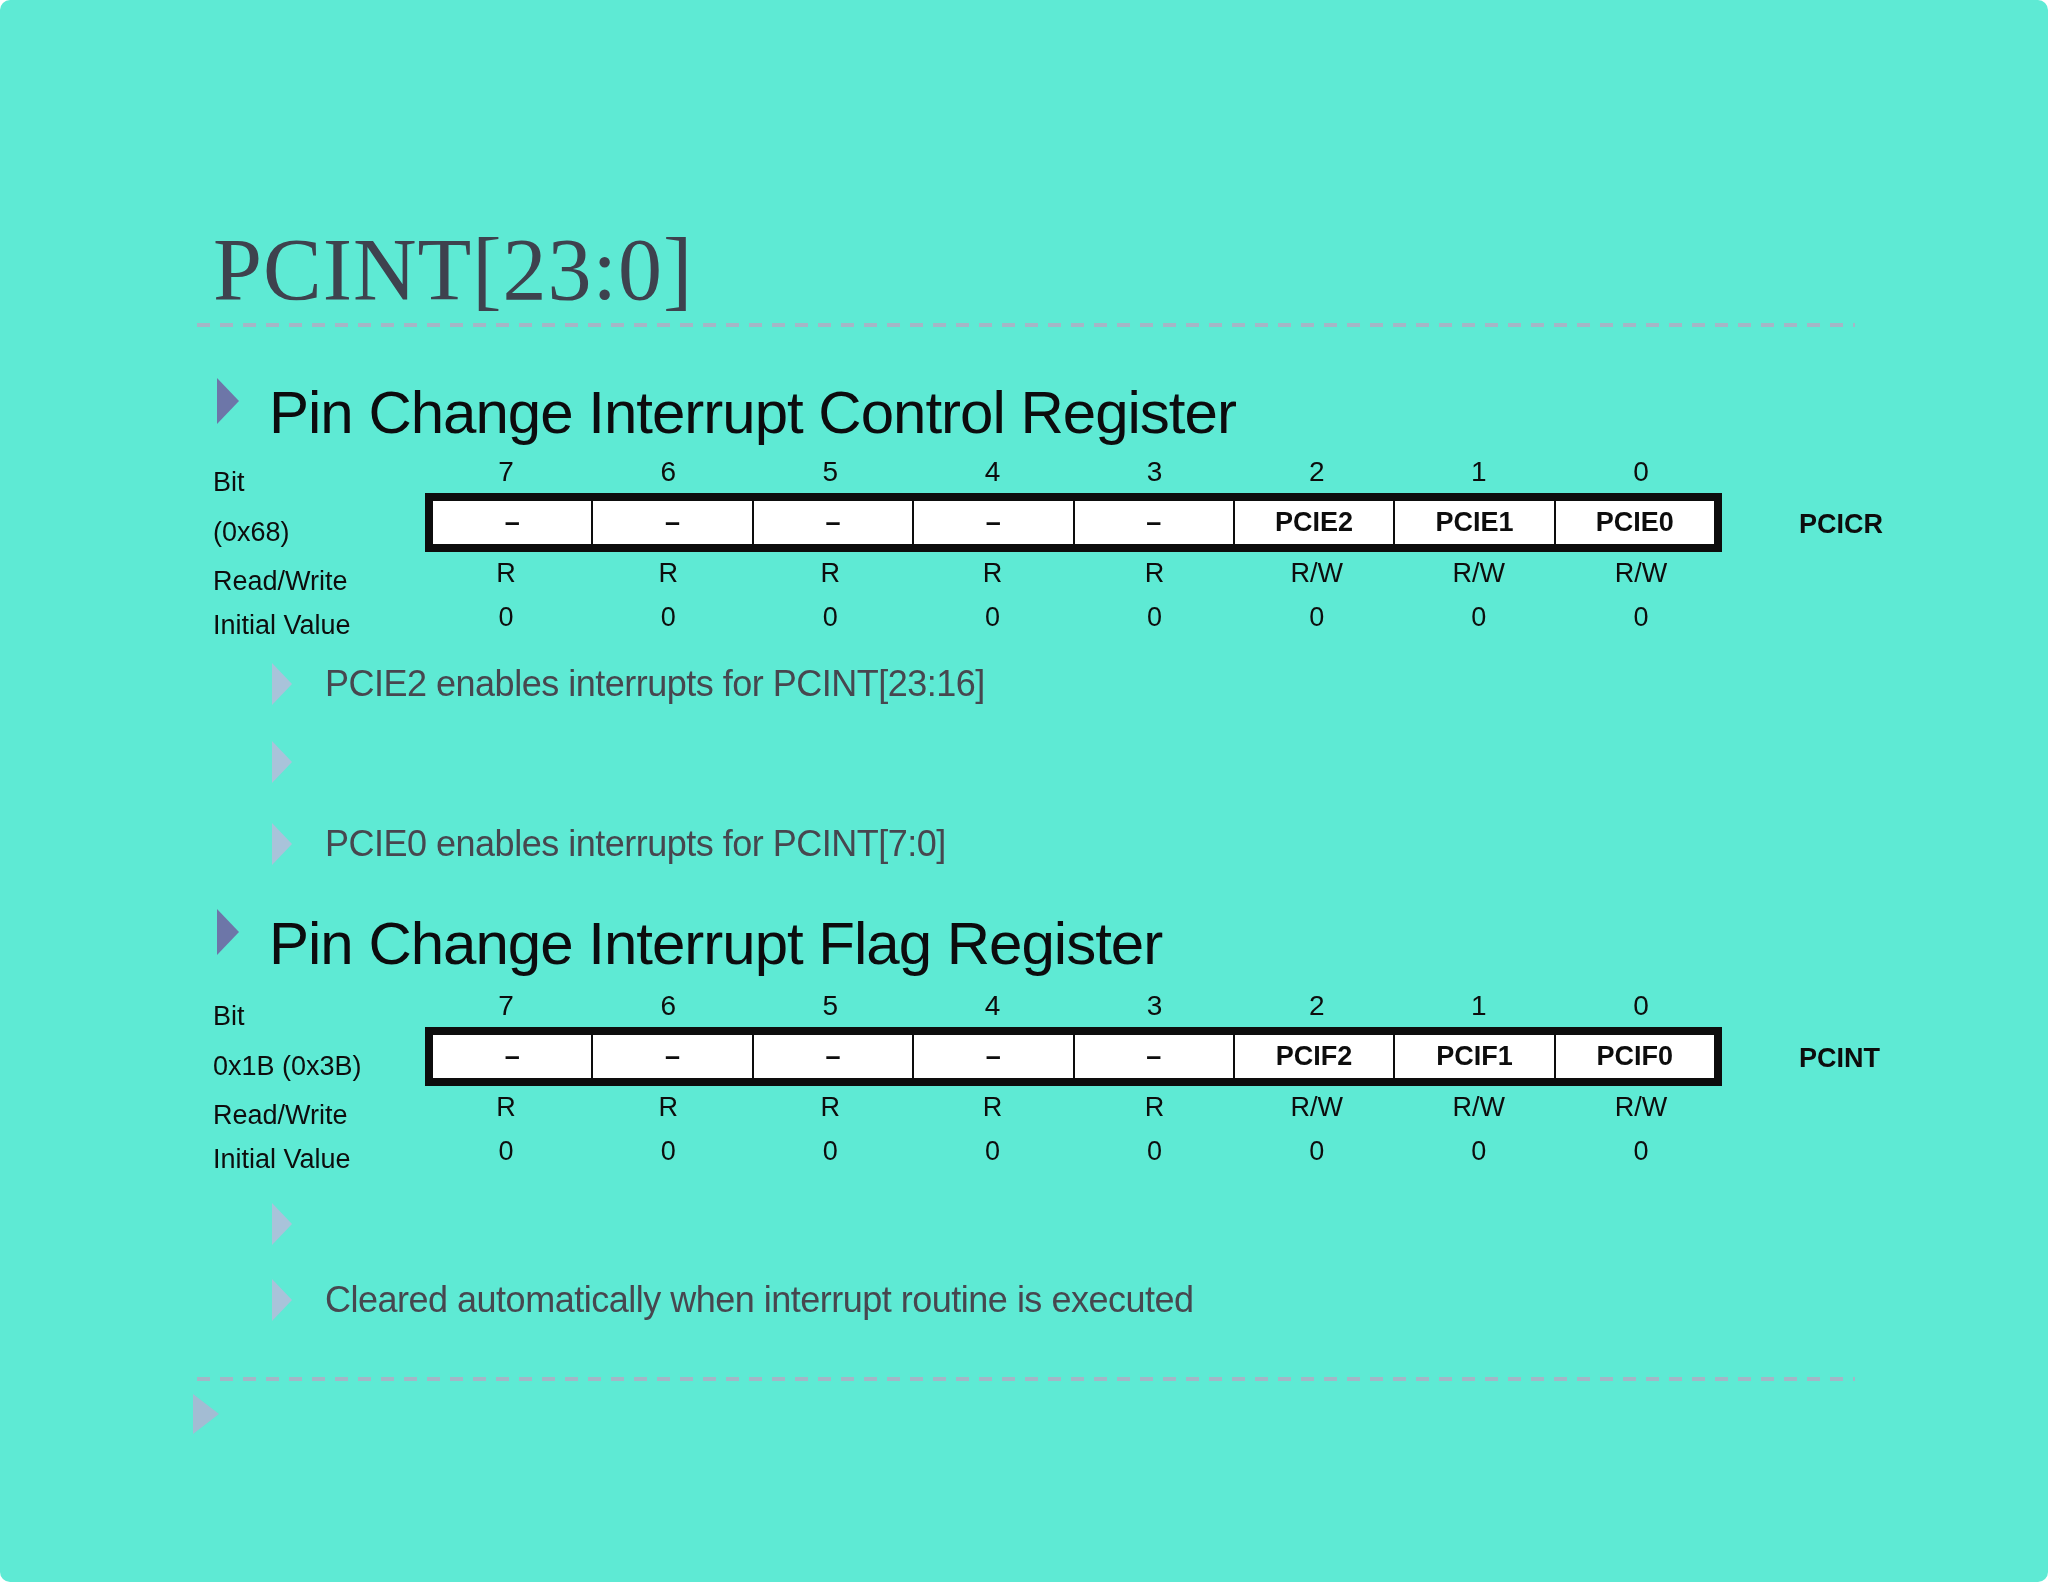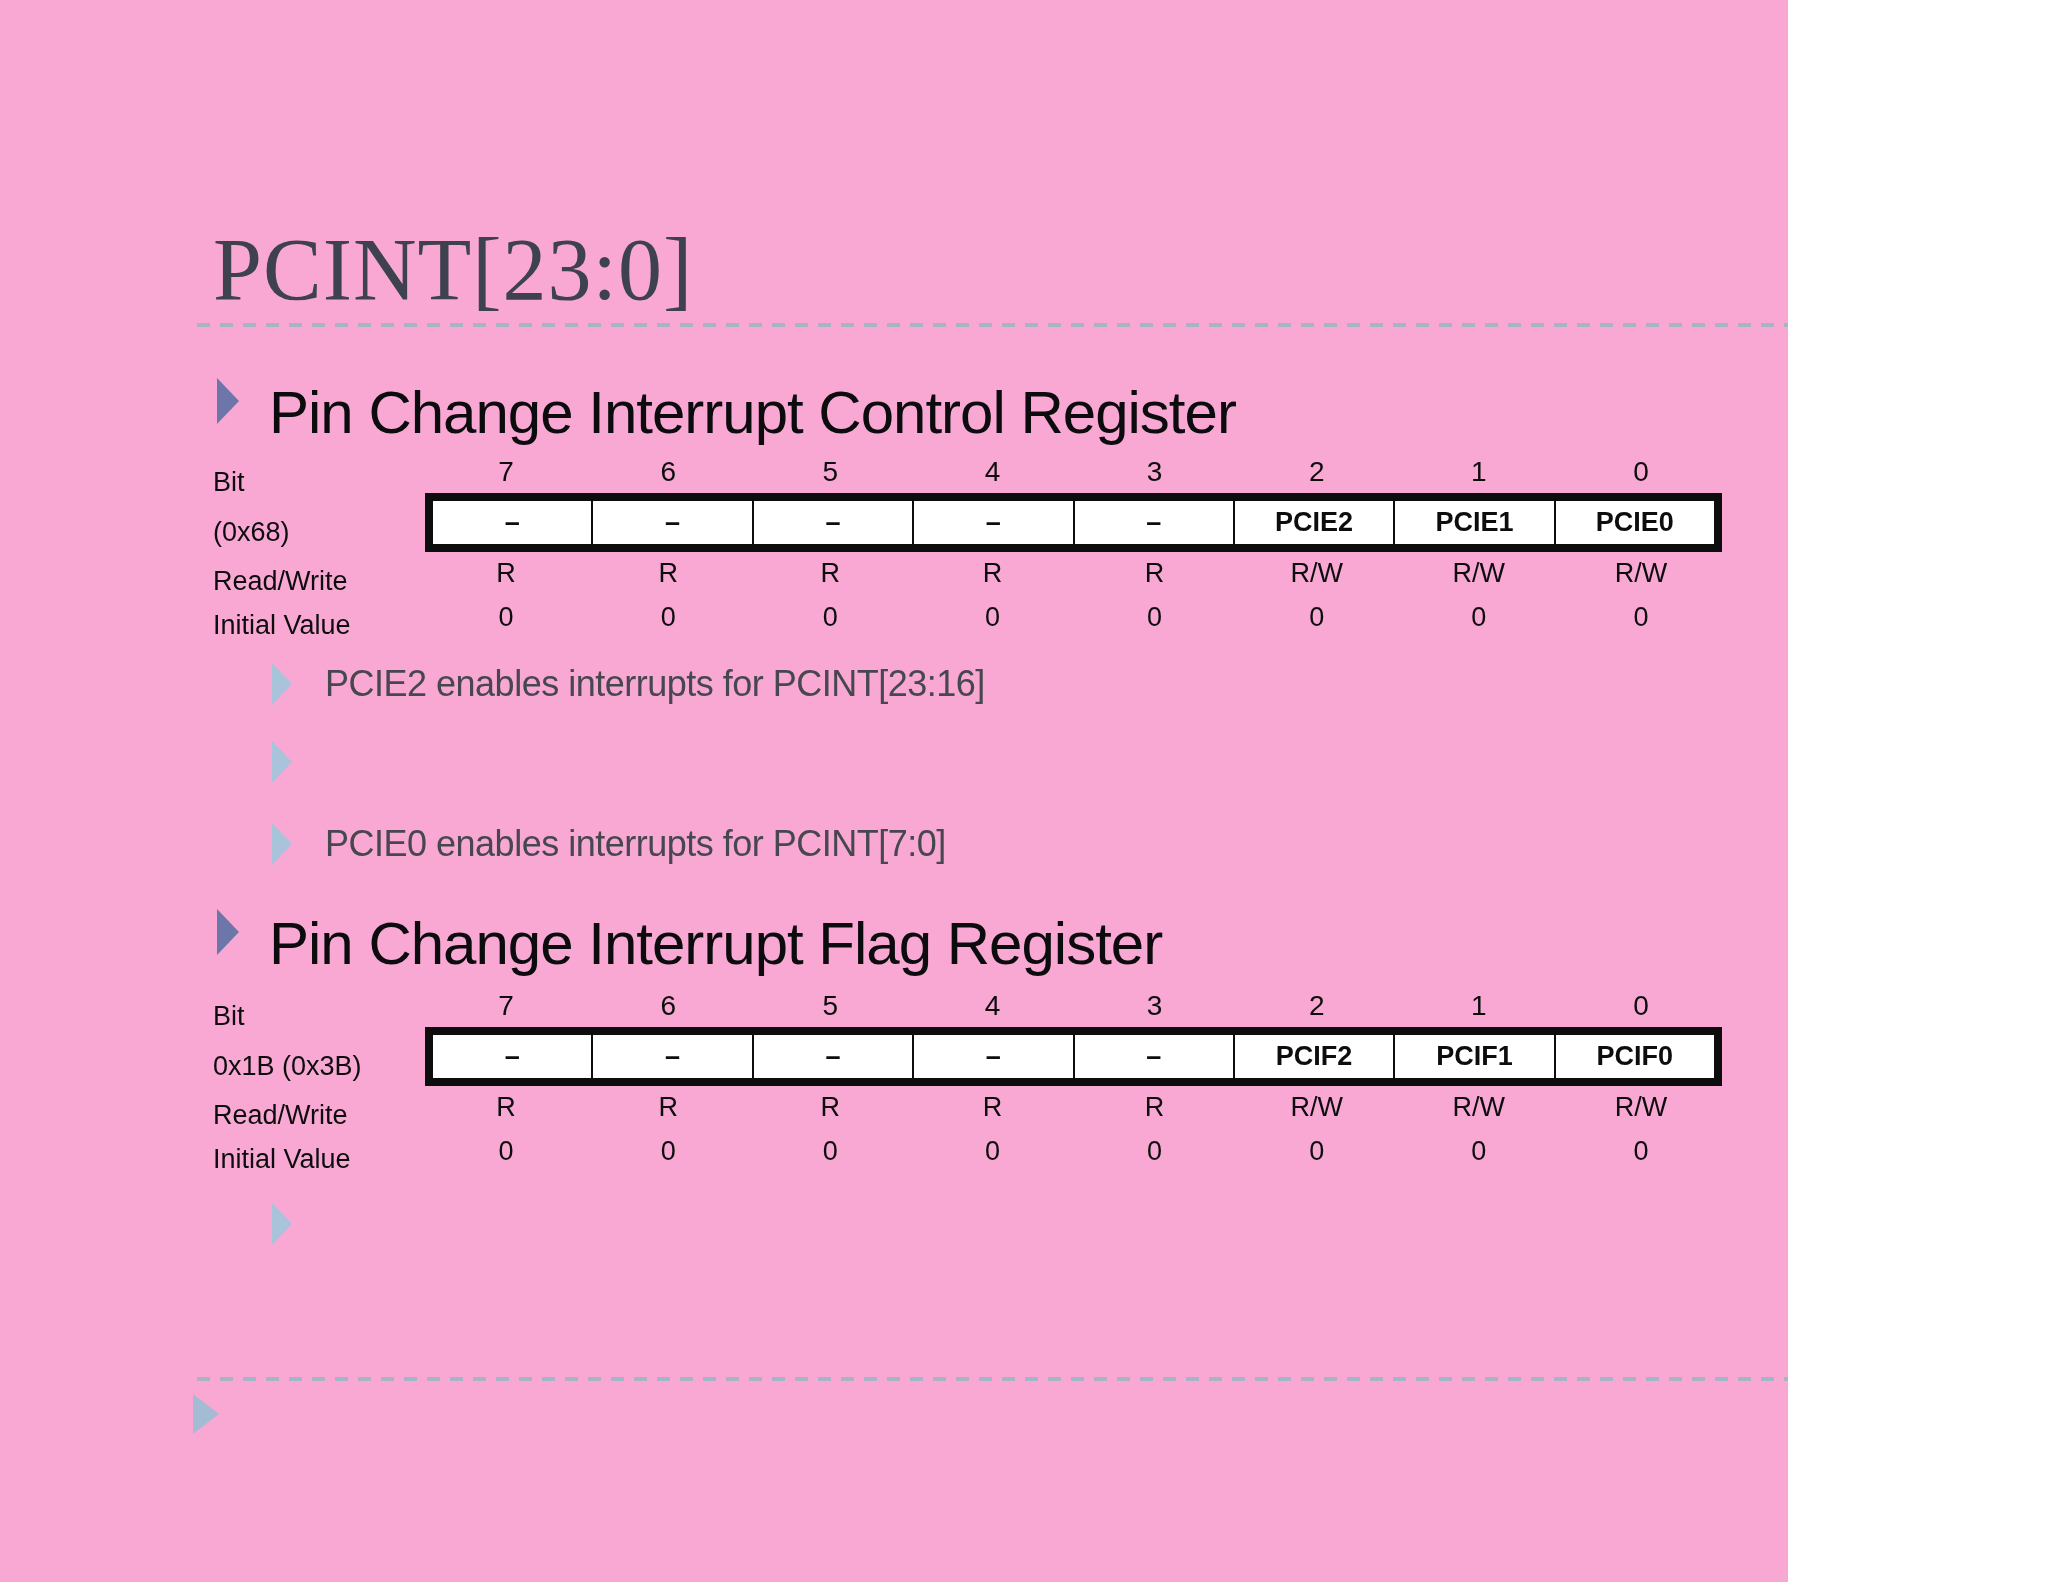--- a/index.html
+++ b/index.html
@@ -1,22 +1,23 @@
 <!DOCTYPE html>
 <html><head>
 <meta charset="utf-8">
 <style>
   html,body{margin:0;padding:0;background:#ffffff;}
   .slide{
     position:relative;
-    width:1788px;height:1582px;
-    background:#f9a8d4;
+    width:2048px;height:1582px;
+    background:#5eead4;
     overflow:hidden;
     font-family:"Liberation Sans", sans-serif;
     color:#0d0d0d;
+    border-radius:10px;
   }
   
   .title{
     position:absolute;left:213px;top:226px;
     margin:0;
     font-family:"Liberation Serif", serif;
     font-weight:400;
     font-size:88px;line-height:1;
     letter-spacing:1px;
     color:#3e424e;
@@ -199,17 +200,21 @@
       <span>0</span>
       <span>0</span>
       <span>0</span>
       <span>0</span>
     </div>
   </div>
 
   <div class="sub-row" style="top:1192px">
     <span class="tri tri-l2"></span>
   </div>
+  <div class="sub-row" style="top:1268px">
+    <span class="tri tri-l2"></span>
+    <span class="sub-text">Cleared automatically when interrupt routine is executed</span>
+  </div>
 
   <div class="dash-line dash-bottom"></div>
   <span class="footer-tri"></span>
 
 </div>
 
 </body></html>

